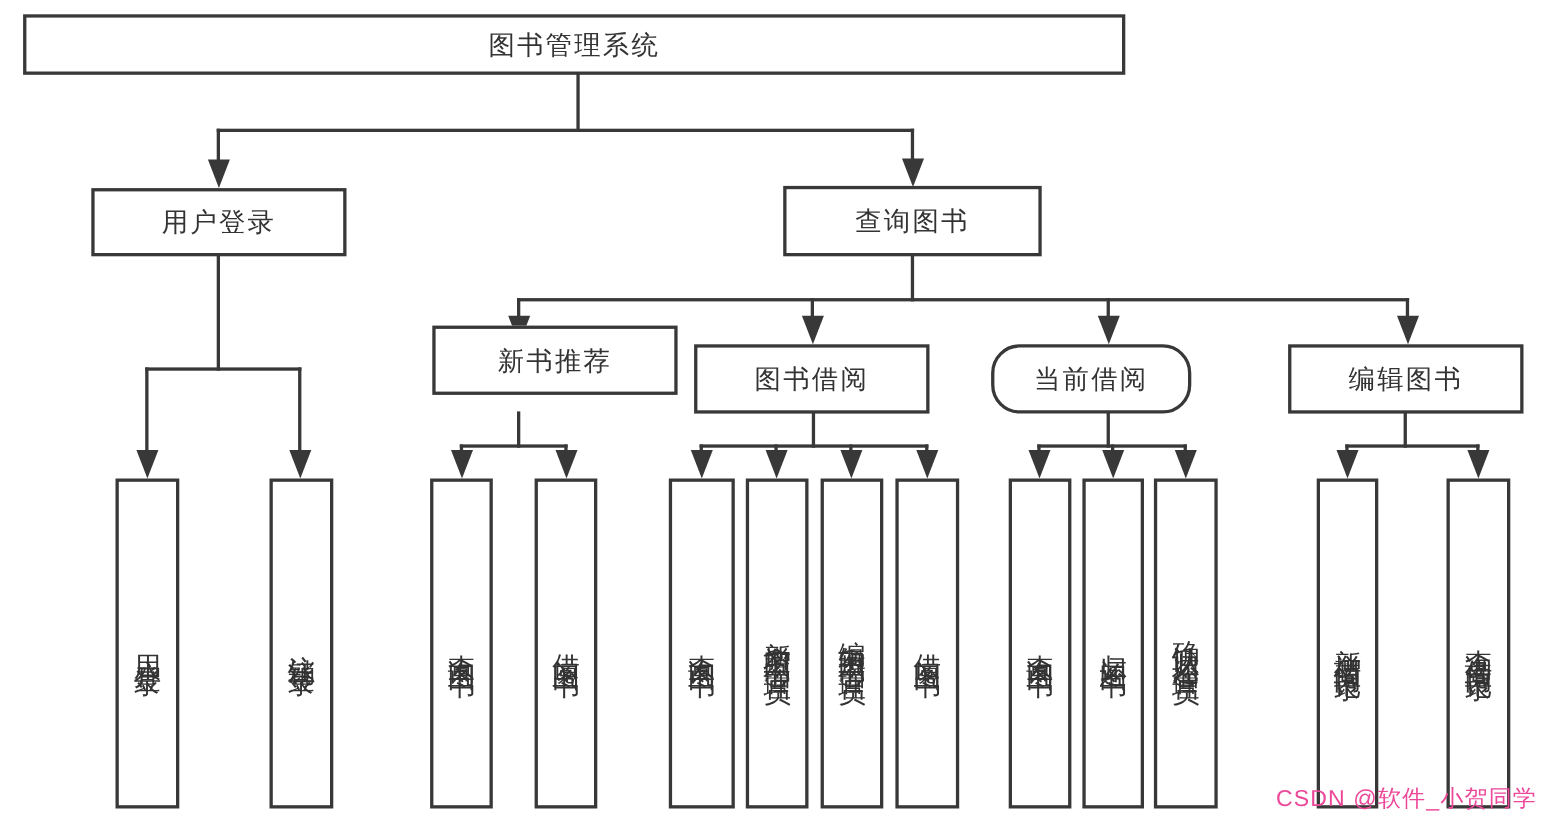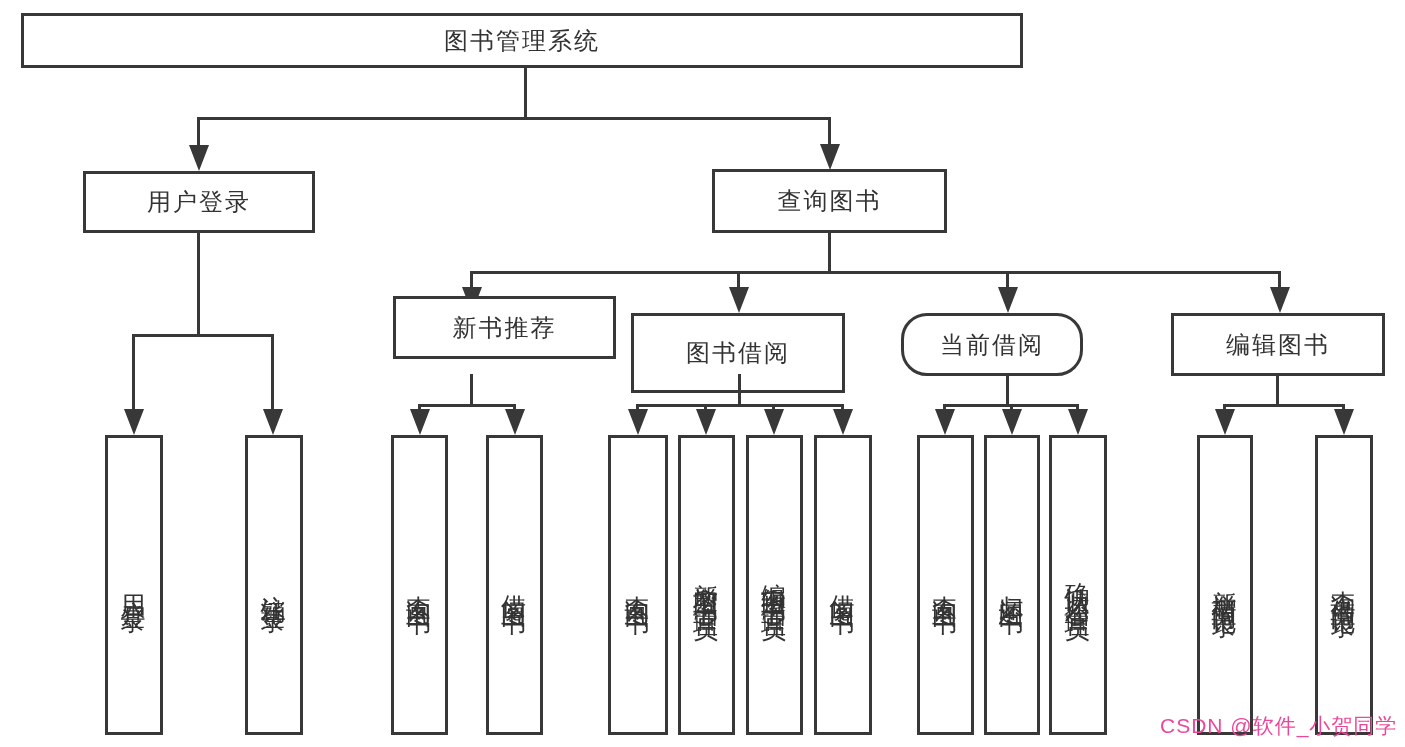--- a/index.html
+++ b/index.html
@@ -36,21 +36,21 @@
     position:absolute;width:0;height:0;
     border-left:10px solid transparent;
     border-right:10px solid transparent;
     border-top:26px solid #383838;
   }
   
   #b-root{left:21px;top:13px;width:1002px;height:55px;}
   #b-user-login{left:83px;top:171px;width:232px;height:62px;}
   #b-book-mgmt{left:712px;top:169px;width:235px;height:64px;}
   #b-new-book-rec{left:362px;top:296px;width:223px;height:63px;margin-left:31px;}
-  #b-book-borrow{left:631px;top:313px;width:214px;height:80px;}
+  #b-book-borrow{left:631px;top:313px;width:214px;height:63px;}
   #b-current-borrow{left:901px;top:313px;width:182px;height:63px;border-radius:26px;}
   #b-borrow-records{left:1171px;top:313px;width:214px;height:63px;}
   .leaf{top:435px;height:300px;}
   #b-l-ul{left:105px;width:58px;}
   #b-l-lo{left:245px;width:58px;}
   #b-l-nr-q{left:391px;width:57px;}
   #b-l-nr-b{left:486px;width:57px;}
   #b-l-bb-q{left:608px;width:60px;}
   #b-l-bb-a{left:678px;width:57px;}
   #b-l-bb-e{left:746px;width:57px;}

